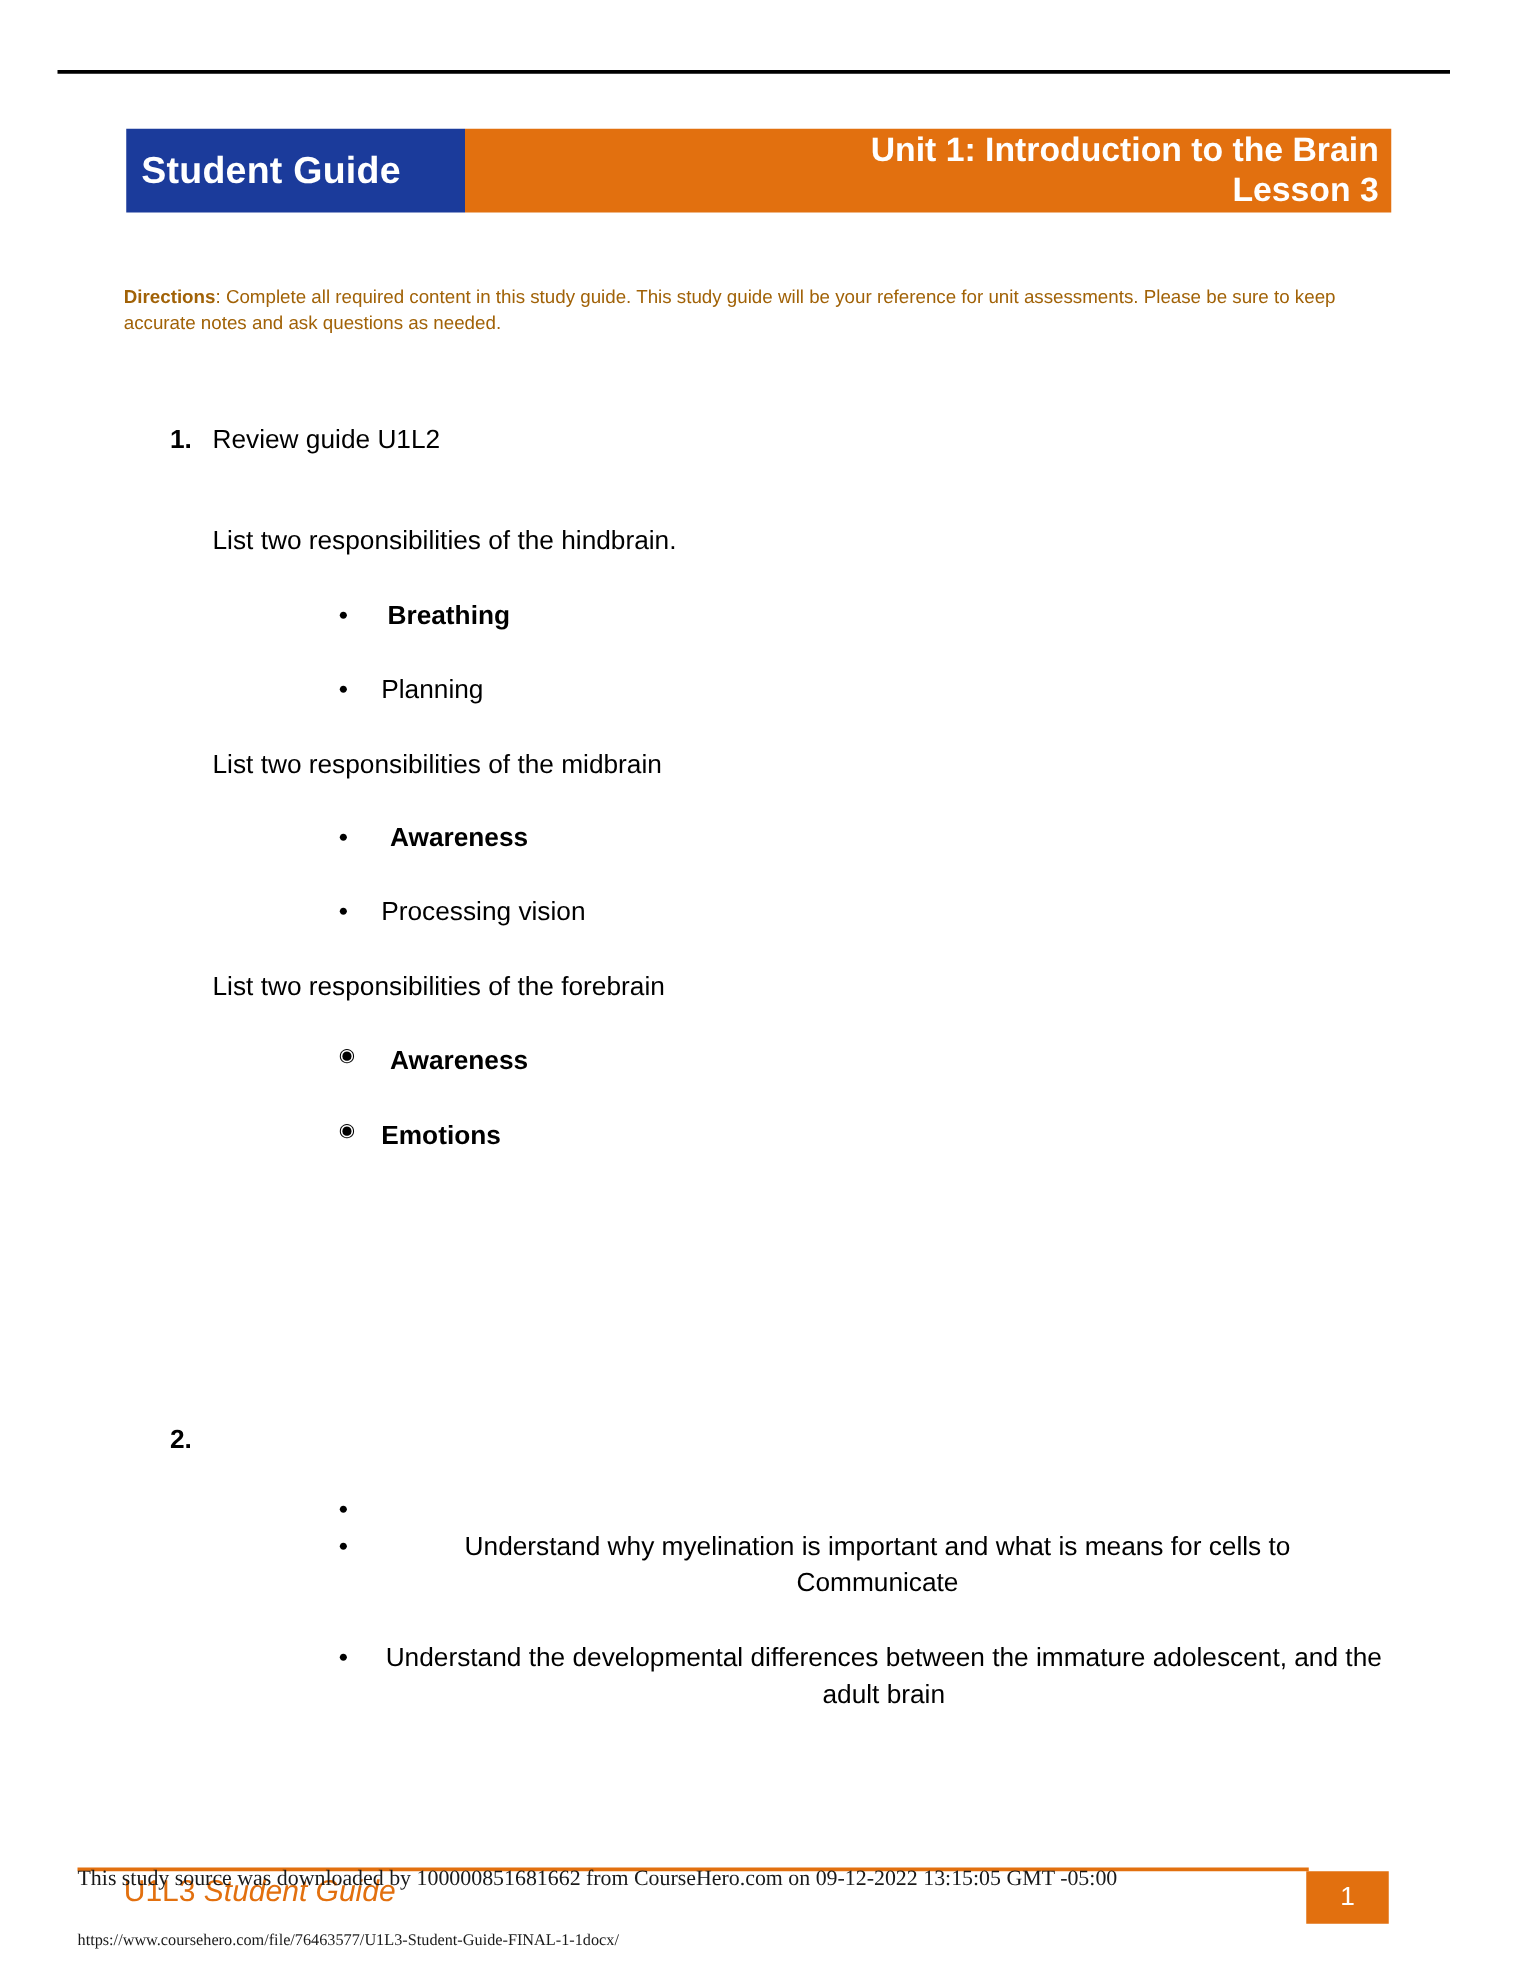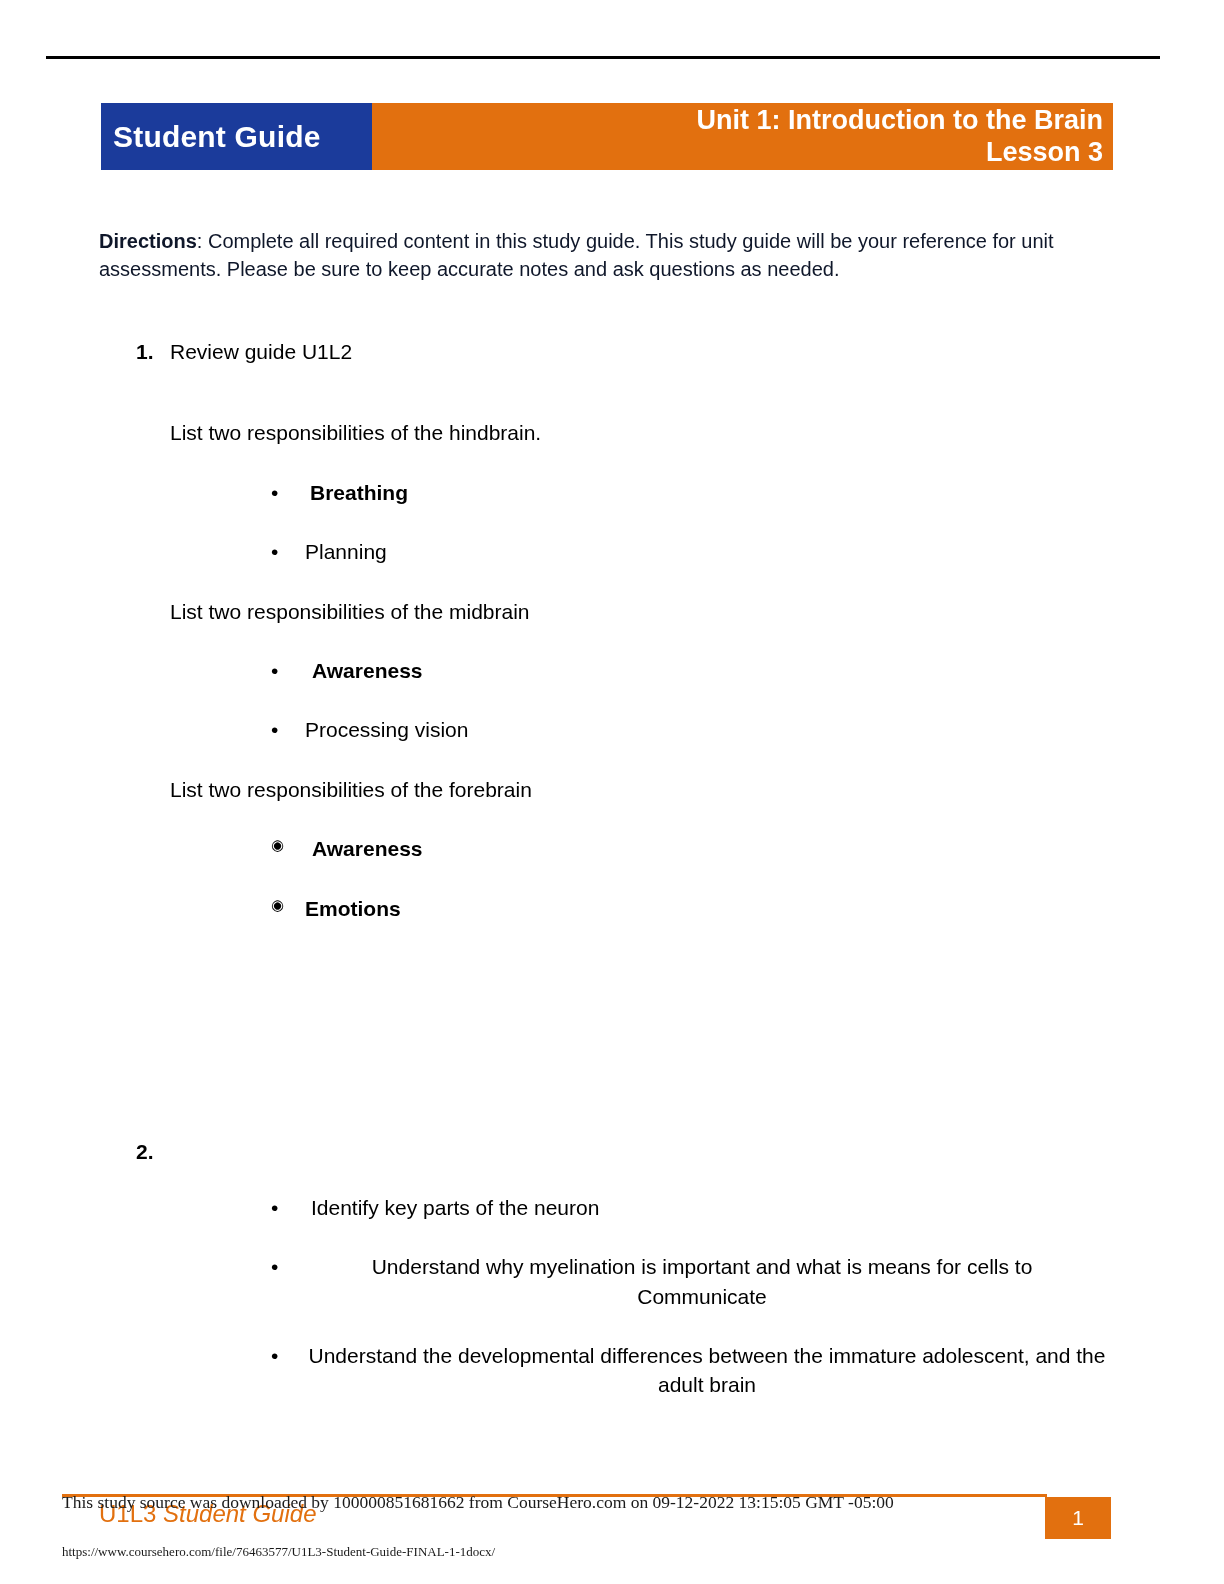--- a/index.html
+++ b/index.html
@@ -77,23 +77,23 @@
     text-align: right;
     white-space: nowrap;
   }
 
   
   .directions {
     position: absolute;
     left: 99px;
     top: 225px;
     width: 1012px;
-    font-size: 20px;
+    font-size: 15px;
     line-height: 1.42;
-    color: #0f172a;
+    color: #a16207;
   }
   .directions b { font-weight: bold; }
 
   .content {
     position: absolute;
     left: 99px;
     top: 335px;
     width: 1020px;
   }
 
@@ -277,21 +277,20 @@
     <div class="gap-big"></div>
 
     <div class="num-item">
       <span class="num-marker">2.</span>
     </div>
 
     <div class="gap-30"></div>
 
     <div class="bullet-row" style="padding-left:212px;">
       <span class="bullet-mark" style="left:172px;">•</span>
-      <span class="bullet-label">Identify key parts of the neuron</span>
     </div>
 
     <div class="gap-30"></div>
 
     <div class="bullet-row" style="padding-left:206px;padding-right:20px;">
       <span class="bullet-mark" style="left:172px;">•</span>
       <span class="bullet-label">Understand why myelination is important and what is means for cells to Communicate</span>
     </div>
 
     <div class="gap-30"></div>

